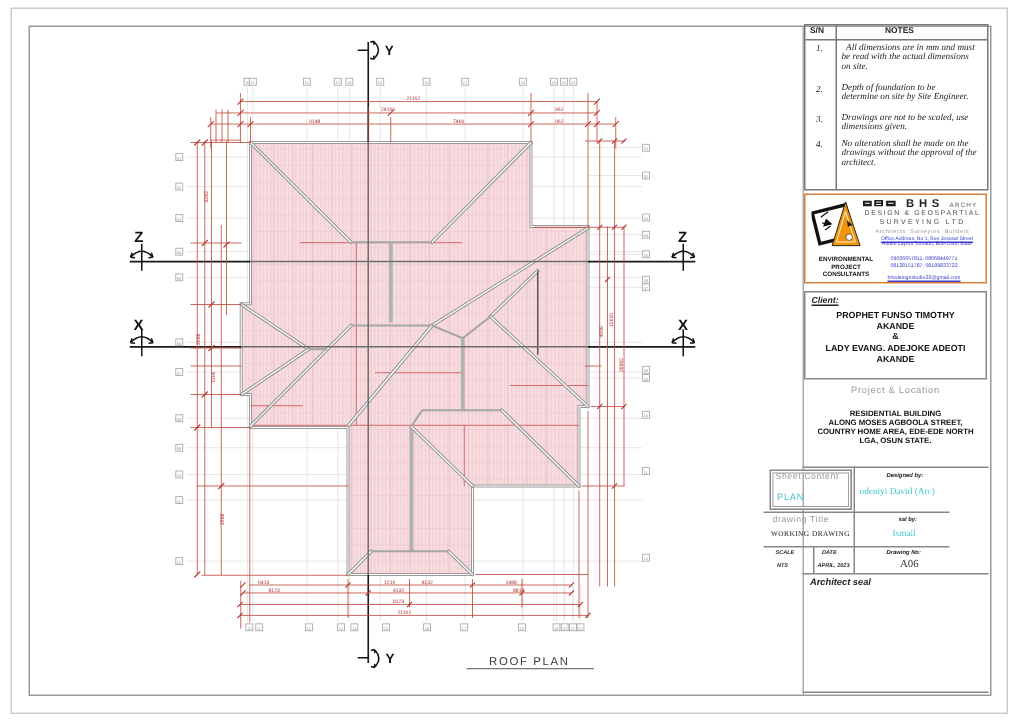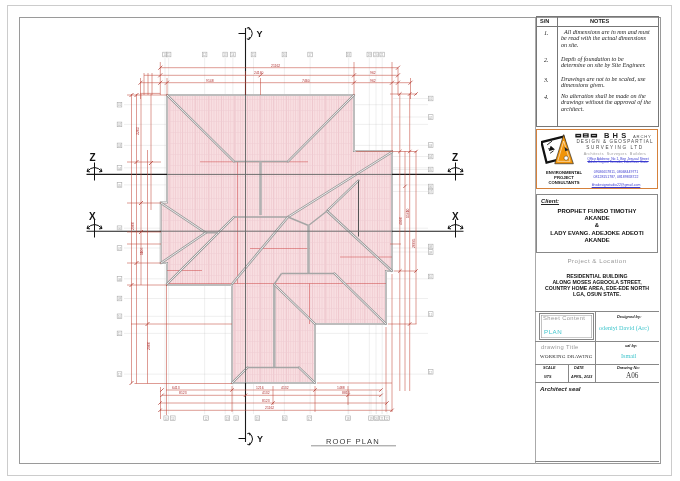--- a/index.html
+++ b/index.html
@@ -570,21 +570,21 @@
 <div class="abs" style="left:0;top:13px;width:120px;text-align:center;font-size:5.9px;font-weight:bold;color:#111;line-height:7.2px;">PROPHET FUNSO TIMOTHY<br>AKANDE<br>&amp;<br>LADY EVANG. ADEJOKE ADEOTI<br>AKANDE</div>
 </div>
 
 <div class="abs" style="left:535px;top:252.5px;width:124px;height:58px;border-bottom:1px solid #888;">
 
 <div class="abs" style="left:0;top:4px;width:124px;text-align:center;font-size:6.2px;letter-spacing:0.5px;color:#999;">Project &amp; Location</div>
 
 <div class="abs" style="left:0;top:20px;width:124px;text-align:center;font-size:5.2px;font-weight:bold;color:#111;line-height:6.2px;">RESIDENTIAL BUILDING<br>ALONG MOSES AGBOOLA STREET,<br>COUNTRY HOME AREA, EDE-EDE NORTH<br>LGA, OSUN STATE.</div>
 </div>
 
-<div class="abs" style="left:535px;top:310.5px;width:124px;height:71.5px;">
+<div class="abs" style="left:509px;top:310.5px;width:124px;height:71.5px;">
 <div class="abs" style="left:0;top:30.5px;width:124px;height:1px;background:#888;"></div>
 <div class="abs" style="left:0;top:53px;width:124px;height:1px;background:#888;"></div>
 <div class="abs" style="left:60px;top:0;width:1px;height:71.5px;background:#888;"></div>
 <div class="abs" style="left:32.5px;top:53px;width:1px;height:18.5px;background:#888;"></div>
 
 <div class="abs" style="left:4px;top:2px;width:53px;height:25px;border:1px solid #888;box-shadow:0 0 0 1px #fff inset, 0 0 0 1.6px #999 inset;"></div>
 <span class="abs" style="left:8px;top:4.5px;font-size:5.8px;letter-spacing:0.4px;color:#999;">Sheet Content</span>
 
 <span class="abs" style="left:9px;top:17.5px;font-size:6.2px;letter-spacing:0.5px;color:#43c6cd;">PLAN</span>
 

